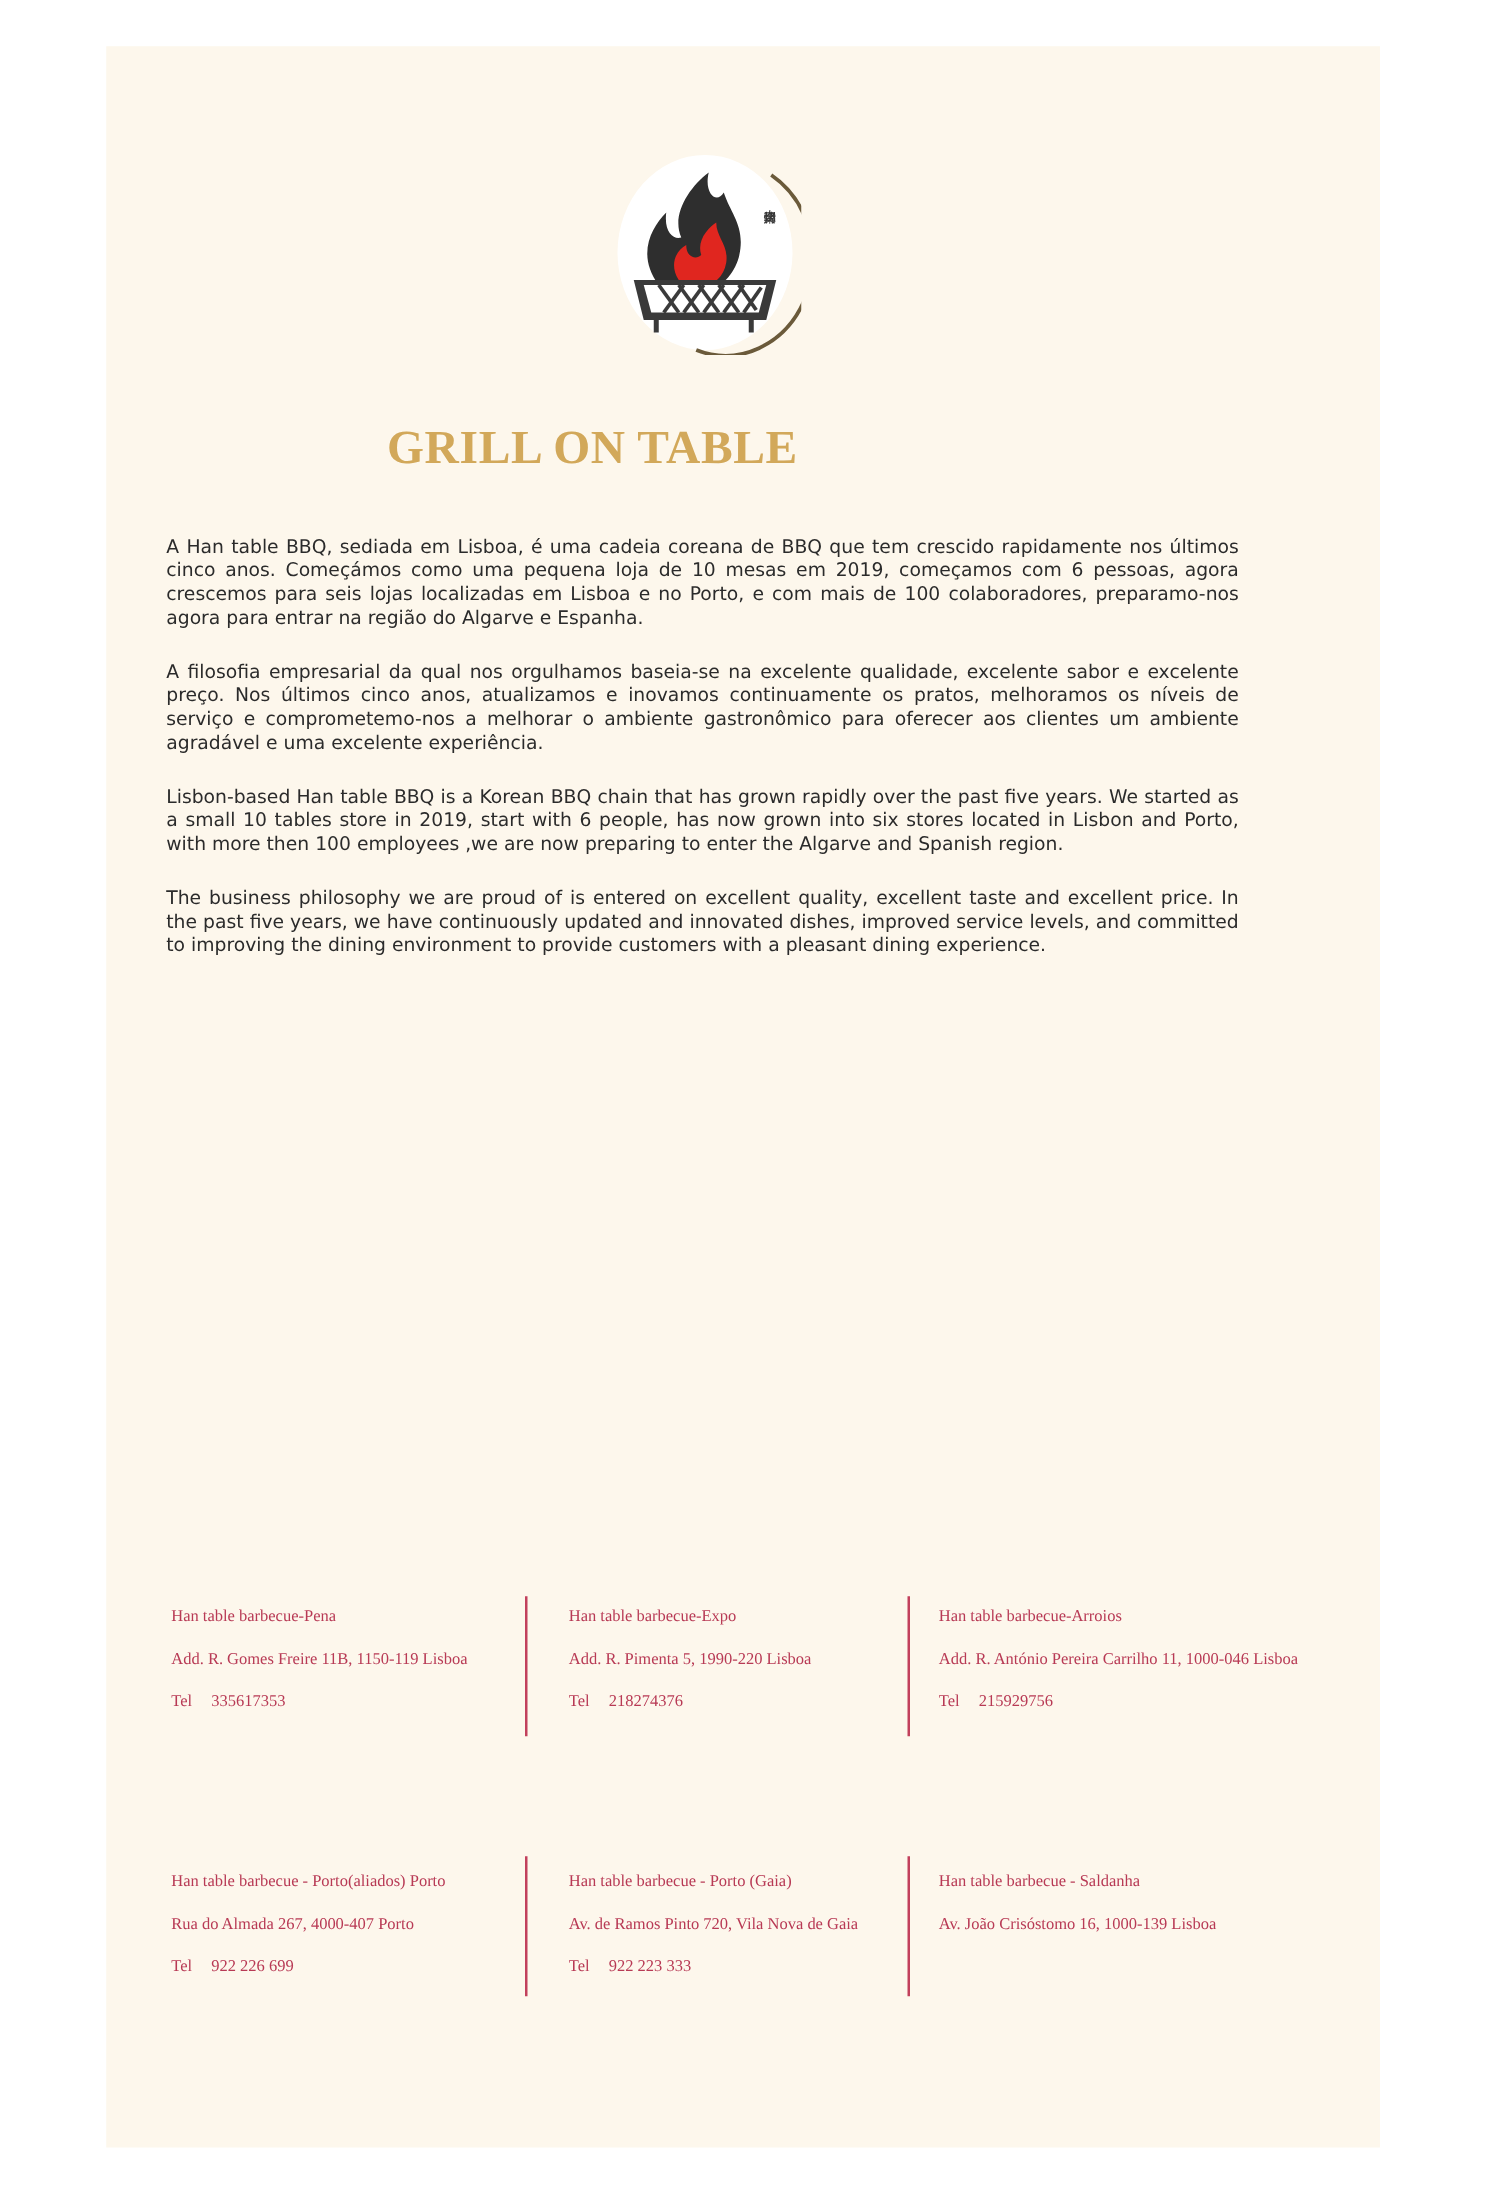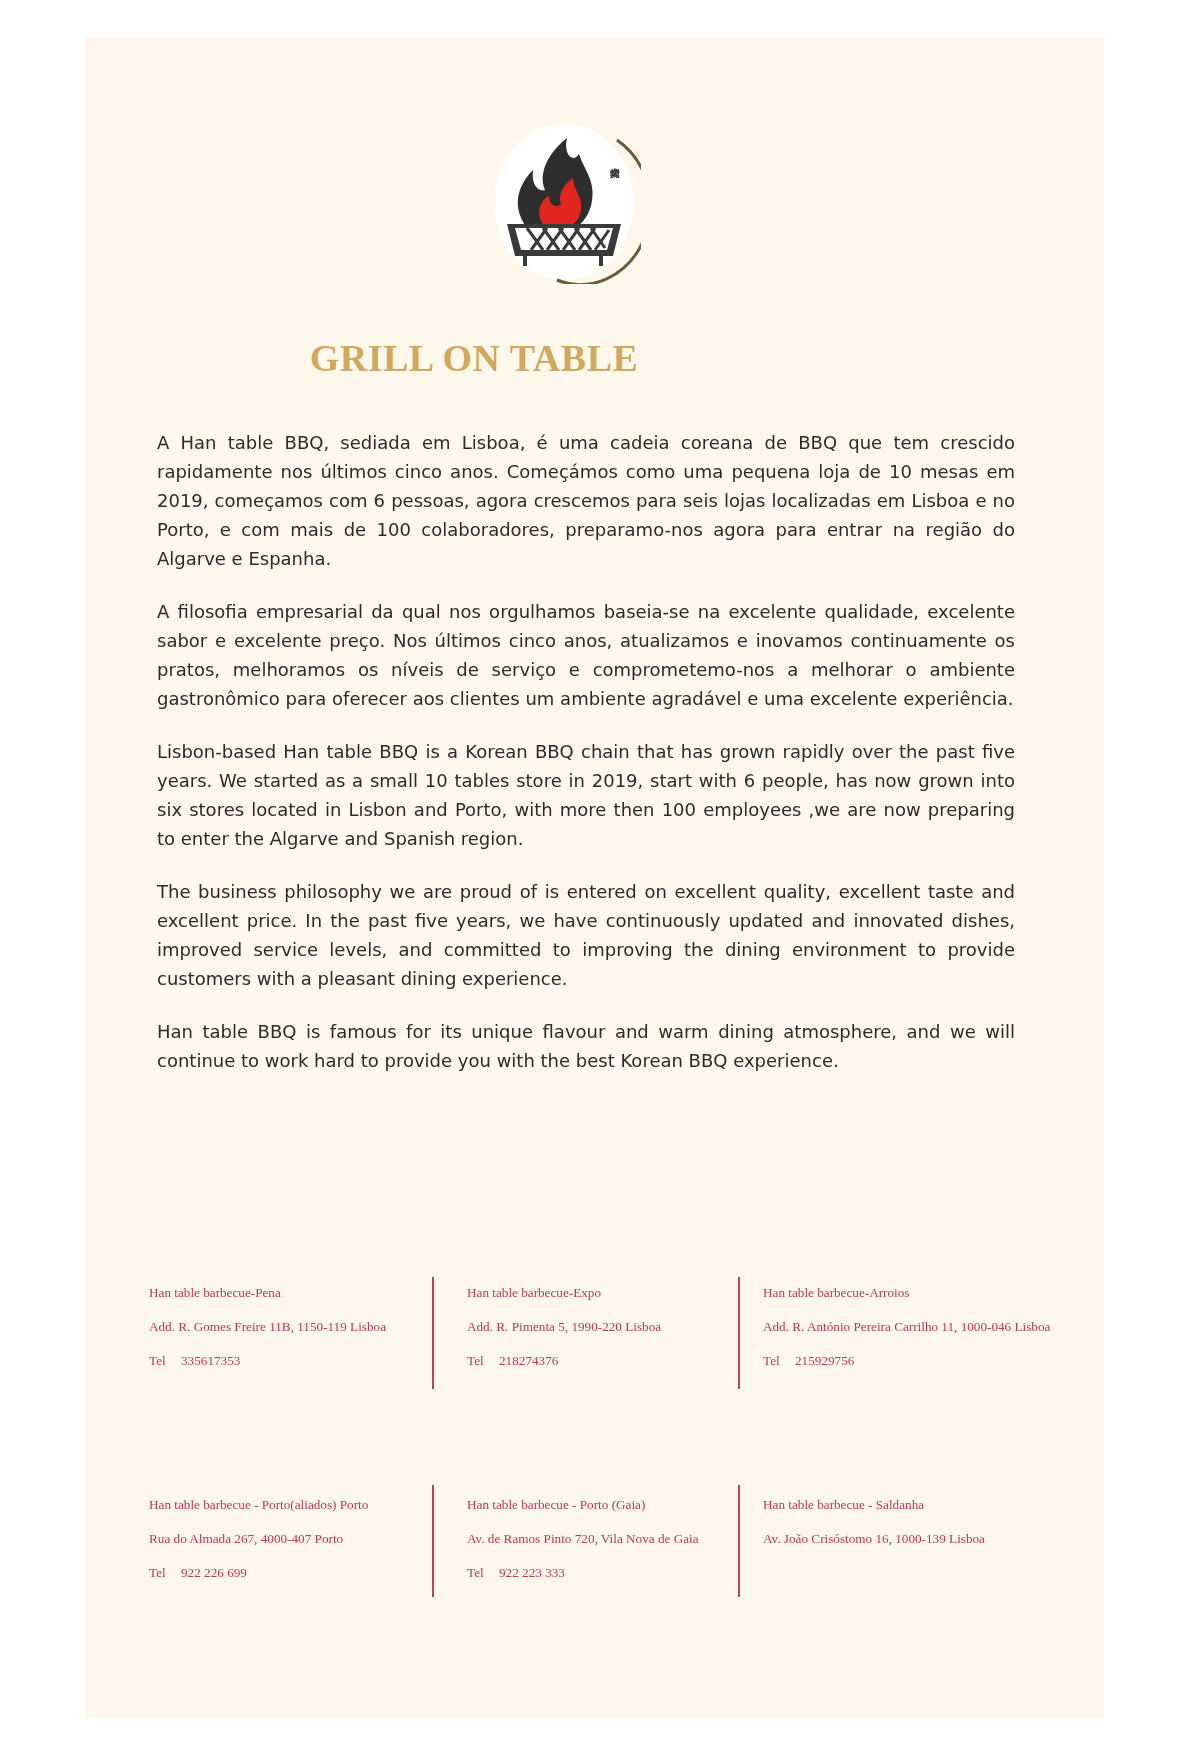--- a/index.html
+++ b/index.html
@@ -11,26 +11,26 @@
   .logo {
     position: absolute; left: 487px; top: 120px; width: 154px; height: 164px;
   }
   .title {
     position: absolute; left: 0; width: 948px; top: 336px; text-align: center;
     font-family: "Liberation Serif", serif; font-weight: bold; font-size: 38px;
     color: #d2a85a; letter-spacing: 0.5px;
   }
   .body {
     position: absolute; left: 133px; top: 428px; width: 858px;
-    font-family: "DejaVu Sans", sans-serif; font-size: 18px; line-height: 29px;
-    color: #2b2b2b; text-align: justify; margin-left: 24px;
+    font-family: "DejaVu Sans", sans-serif; font-size: 15px; line-height: 19px;
+    color: #2b2b2b; text-align: justify;
   }
   .body p { margin: 0 0 24px 0; }
   .stores {
-    position: absolute; left: 16px; top: 0; width: 949px; height: 1753px;
+    position: absolute; left: 4px; top: 0; width: 949px; height: 1753px;
     pointer-events: none;
   }
   .store {
     position: absolute; font-family: "Liberation Serif", serif; font-size: 13.2px;
     color: #b83a55; pointer-events: auto;
   }
   .store .line { position: absolute; left: 0; white-space: nowrap; }
   .divider {
     position: absolute; width: 2px; background: #c2405c;
   }
@@ -69,21 +69,20 @@
   </svg>
 </div>
 
 <div class="title">GRILL ON TABLE</div>
 
 <div class="body">
   <p>A Han table BBQ, sediada em Lisboa, é uma cadeia coreana de BBQ que tem crescido rapidamente nos últimos cinco anos. Começámos como uma pequena loja de 10 mesas em 2019, começamos com 6 pessoas, agora crescemos para seis lojas localizadas em Lisboa e no Porto, e com mais de 100 colaboradores, preparamo-nos agora para entrar na região do Algarve e Espanha.</p>
   <p>A filosofia empresarial da qual nos orgulhamos baseia-se na excelente qualidade, excelente sabor e excelente preço. Nos últimos cinco anos, atualizamos e inovamos continuamente os pratos, melhoramos os níveis de serviço e comprometemo-nos a melhorar o ambiente gastronômico para oferecer aos clientes um ambiente agradável e uma excelente experiência.</p>
   <p>Lisbon-based Han table BBQ is a Korean BBQ chain that has grown rapidly over the past five years.  We started as a small 10 tables store in 2019, start with 6 people,  has now grown into six stores located in Lisbon and Porto, with more then 100 employees ,we are now  preparing to enter the Algarve and Spanish region.</p>
   <p>The business philosophy we are proud of is entered on excellent quality, excellent taste and excellent price.  In the past five years, we have continuously updated and innovated dishes, improved service levels, and committed to improving the dining environment to provide customers with a pleasant dining experience.</p>
-  <p>Han table BBQ is famous for its unique flavour and warm dining atmosphere, and we will continue to work hard to provide you with the best Korean BBQ experience.</p>
 </div>
 
 <div class="stores">
 
   <div class="divider" style="left:416px;top:1277px;height:112px;"></div>
   <div class="divider" style="left:722px;top:1277px;height:112px;"></div>
 
   <div class="divider" style="left:416px;top:1485px;height:112px;"></div>
   <div class="divider" style="left:722px;top:1485px;height:112px;"></div>
 

